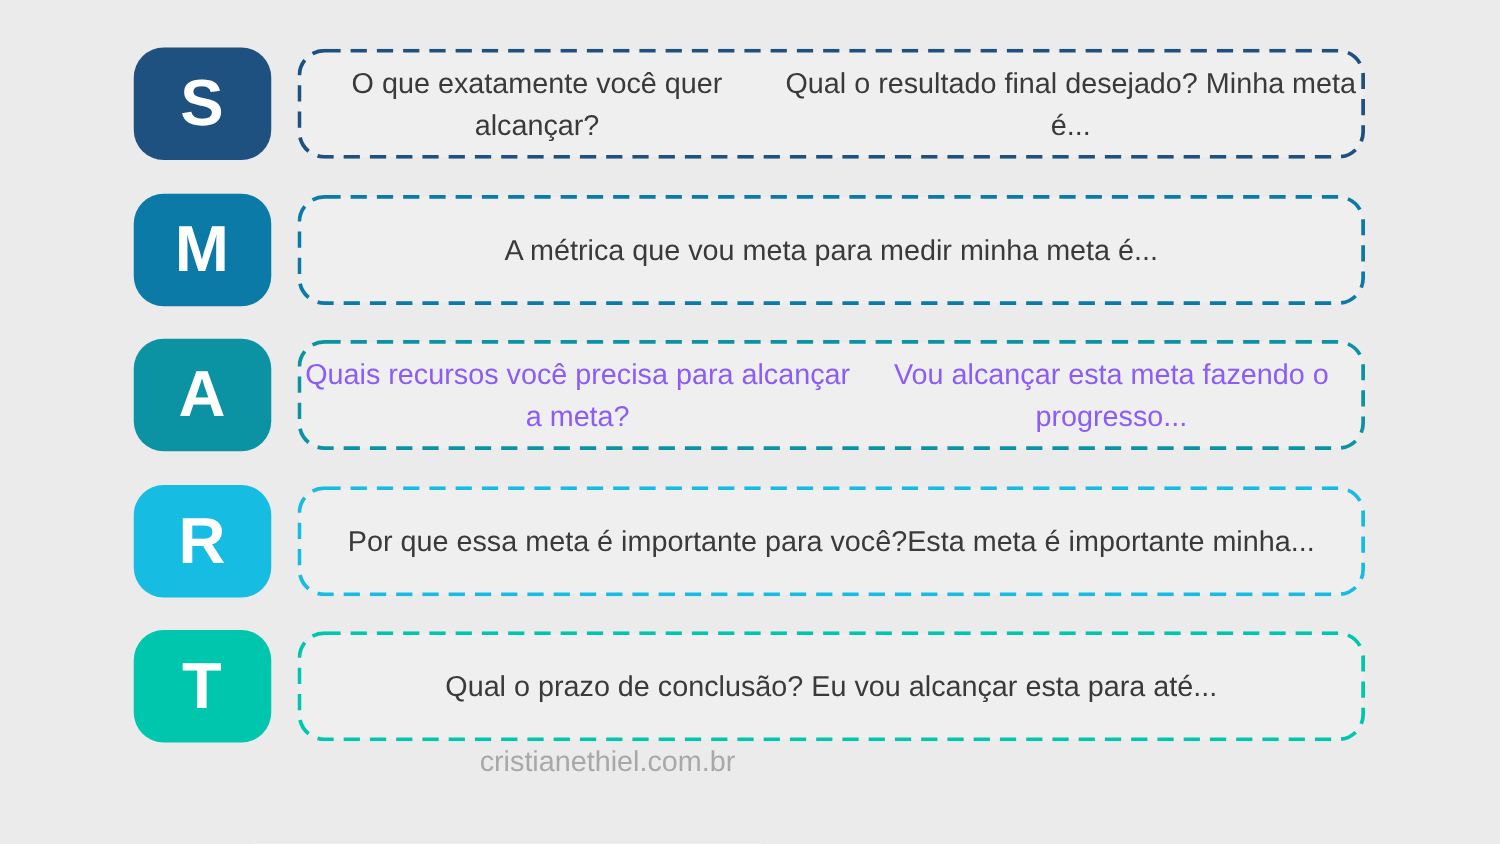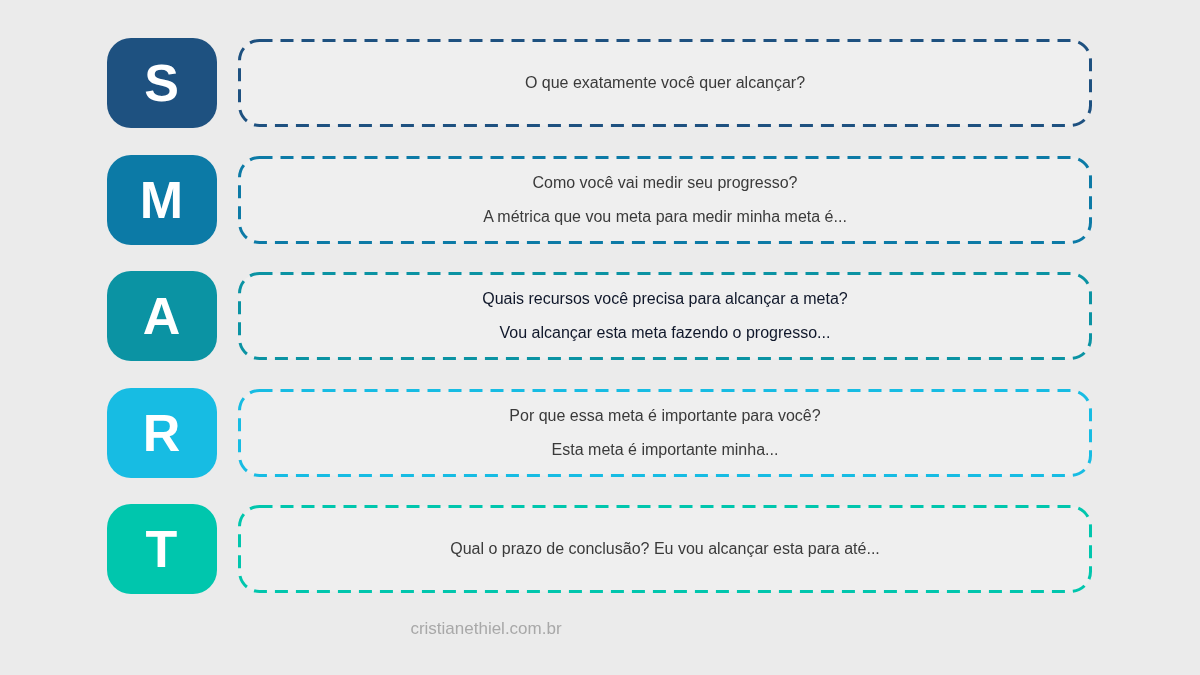--- a/index.html
+++ b/index.html
@@ -54,79 +54,79 @@
     left: 0;
     top: 0;
   }
   .box-text {
     position: absolute;
     left: 0;
     top: 0;
     width: 100%;
     height: 100%;
     display: flex;
-    flex-direction: column;
+    flex-direction: row;
     align-items: center;
     justify-content: center;
     text-align: center;
-    font-size: 16px;
+    font-size: 23px;
     line-height: 34px;
   }
   .footer {
     position: absolute;
     left: 0;
-    top: 619px;
+    top: 596px;
     width: 972px;
     text-align: center;
-    font-size: 17px;
+    font-size: 23px;
   }
 </style>
 </head>
 <body>
 
 <div class="canvas" style="background-color: rgb(235, 235, 235);">
 
   <div class="row" style="top:38px">
     <div class="tile" style="background-color: rgb(30, 81, 128);">
       <span>S</span>
     </div>
     <div class="box">
       <svg width="854" height="88">
         <rect x="1.5" y="1.5" width="851" height="85" rx="20" stroke-width="3" stroke-dasharray="13 8" stroke="#1e5180" fill="#efefef"></rect>
       </svg>
       <div class="box-text" style="color: rgb(58, 58, 58);">
         <div>O que exatamente você quer alcançar?</div>
+        <div>Qual o resultado final desejado? Minha meta é...</div>
       </div>
     </div>
   </div>
 
   <div class="row" style="top:155px">
     <div class="tile" style="background-color: rgb(12, 122, 166);">
       <span>M</span>
     </div>
     <div class="box">
       <svg width="854" height="88">
         <rect x="1.5" y="1.5" width="851" height="85" rx="20" stroke-width="3" stroke-dasharray="13 8" stroke="#0c7aa6" fill="#efefef"></rect>
       </svg>
       <div class="box-text" style="color: rgb(58, 58, 58);">
-        <div>Como você vai medir seu progresso?</div>
         <div>A métrica que vou meta para medir minha meta é...</div>
       </div>
     </div>
   </div>
 
   <div class="row" style="top:271px">
     <div class="tile" style="background-color: rgb(11, 147, 163);">
       <span>A</span>
     </div>
     <div class="box">
       <svg width="854" height="88">
         <rect x="1.5" y="1.5" width="851" height="85" rx="20" stroke-width="3" stroke-dasharray="13 8" stroke="#0b93a3" fill="#efefef"></rect>
       </svg>
-      <div class="box-text" style="color: #0f172a;">
+      <div class="box-text" style="color: #8b5cf6;">
         <div>Quais recursos você precisa para alcançar a meta?</div>
         <div>Vou alcançar esta meta fazendo o progresso...</div>
       </div>
     </div>
   </div>
 
   <div class="row" style="top:388px">
     <div class="tile" style="background-color: rgb(23, 188, 227);">
       <span>R</span>
     </div>

